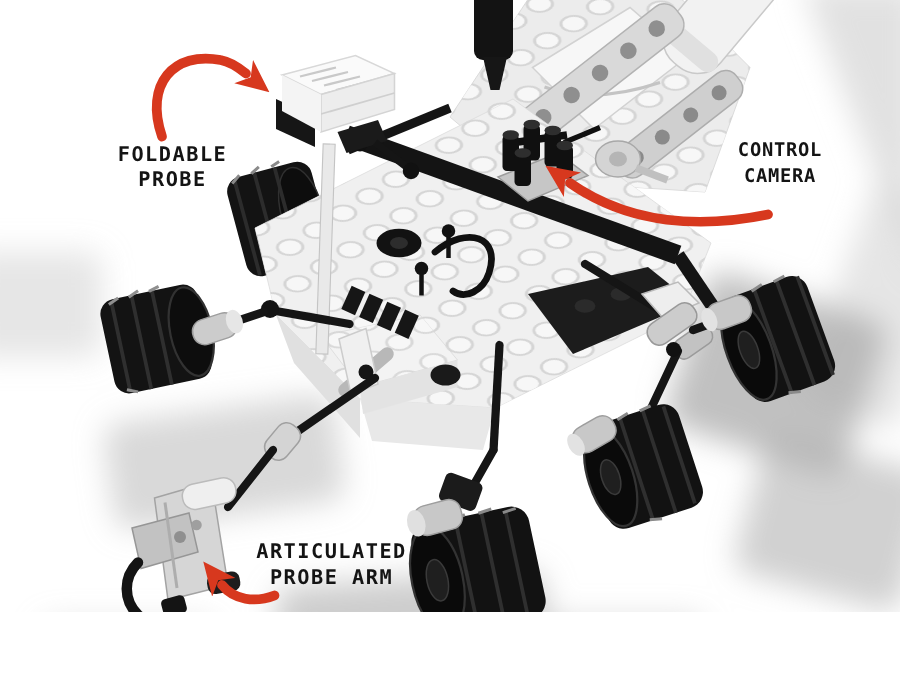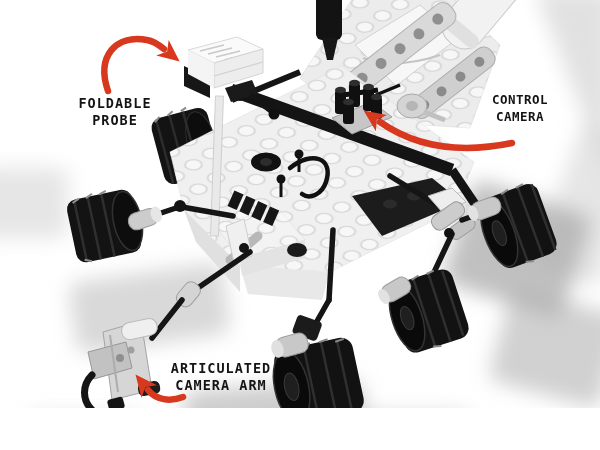--- a/index.html
+++ b/index.html
@@ -273,16 +273,16 @@
     <span>PROBE</span>
   </div>
 
   <div class="callout callout-suspension">
     <span>CONTROL</span>
     <span>CAMERA</span>
   </div>
 
   <div class="callout callout-probe">
     <span>ARTICULATED</span>
-    <span>CAMERA ARM</span>
+    <span>PROBE ARM</span>
   </div>
 
 </div>
 
 </body></html>

